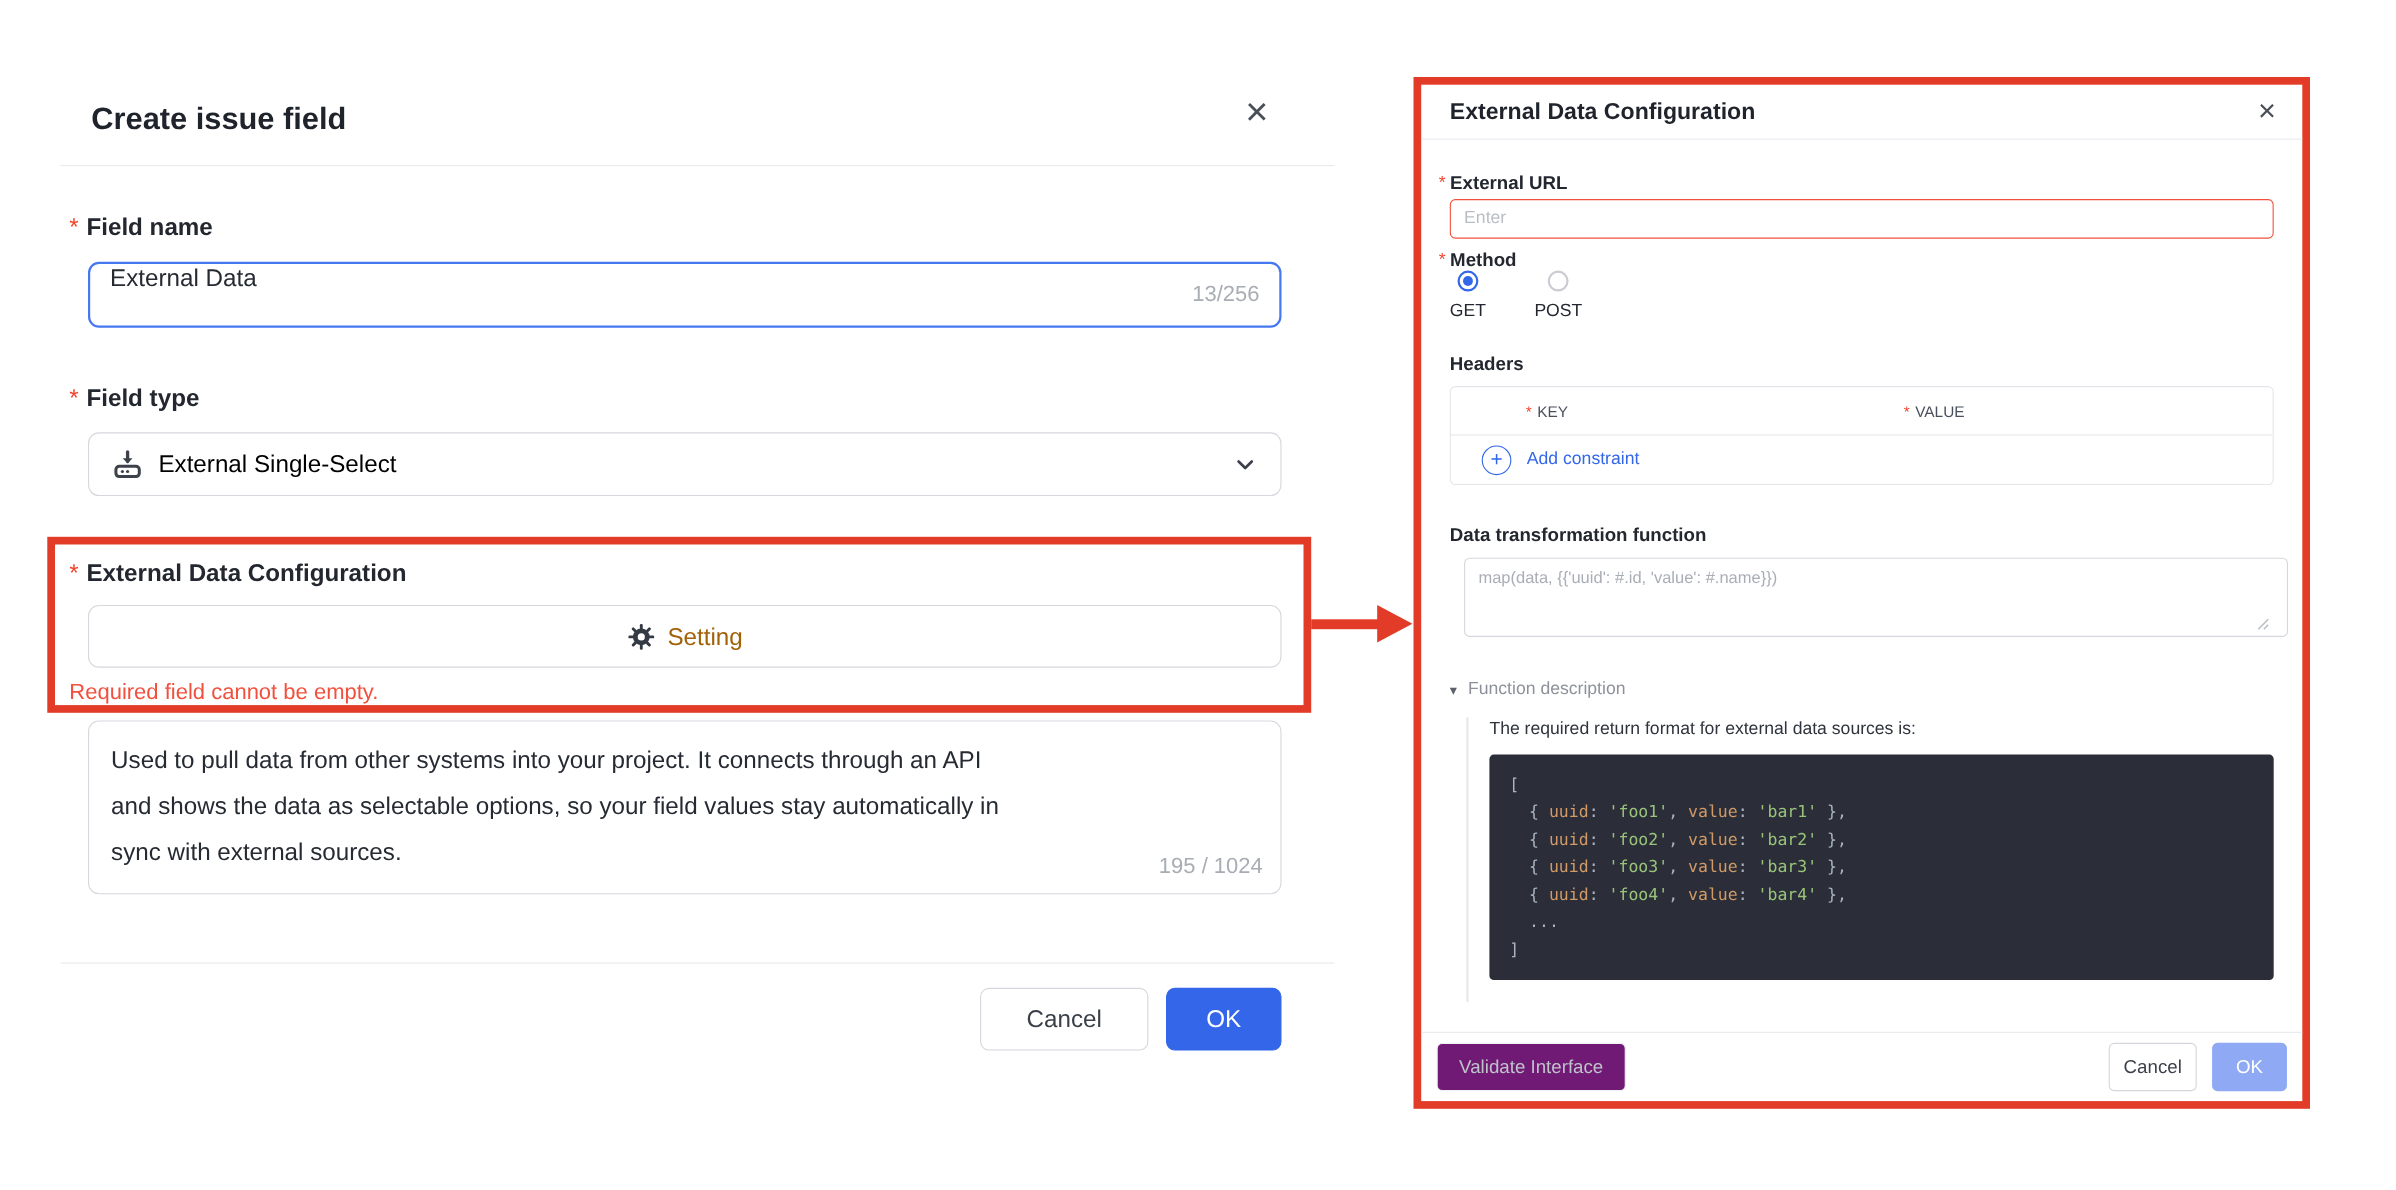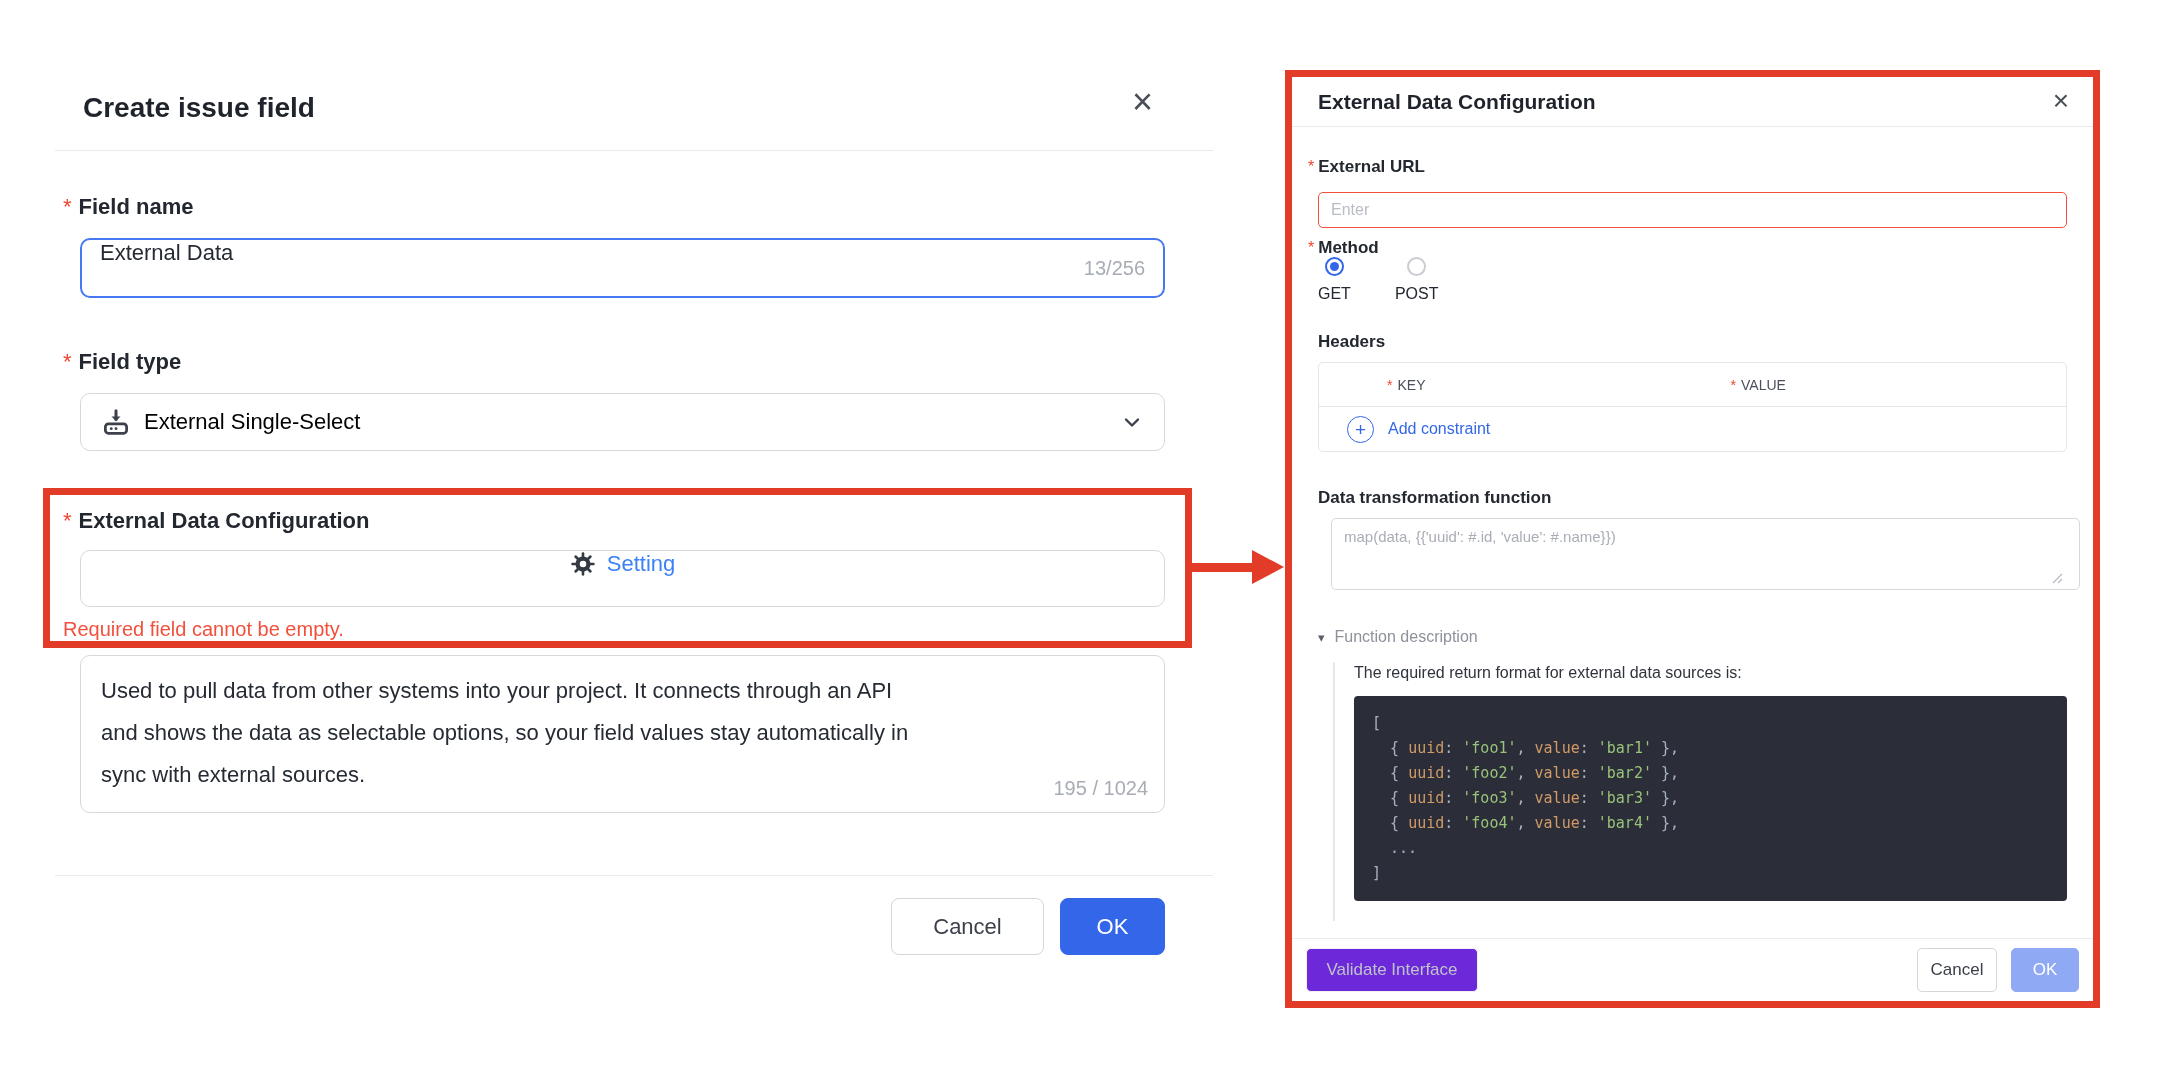--- a/index.html
+++ b/index.html
@@ -23,22 +23,22 @@
                     padding:0 120px 0 18px; font-family:"Liberation Sans",sans-serif; background:transparent; }
   .counter { position:absolute; right:18px; top:50%; transform:translateY(-50%);
              font-size:20px; color:#a8acb3; }
   .mt-type { margin-top:50px; }
   .ld-select { margin-top:18px; height:58px; border:1px solid #d6d8dd; border-radius:10px;
                display:flex; align-items:center; gap:13px; padding:0 20px; position:relative;
                font-size:22px; color:#000000; cursor:pointer; background:#fff; }
   .chev { position:absolute; right:20px; top:50%; transform:translateY(-50%); display:flex; }
   .mt-cfg { margin-top:56px; }
   .ld-setting { margin-top:16px; width:100%; height:57px; border:1px solid #d6d8dd;
-                border-radius:10px; background:#fff; display:flex; align-items:flex-start;
-                justify-content:center; gap:11px; font-size:22px; color:#3b82f6; cursor:pointer;
+                border-radius:10px; background:#fff; display:flex; align-items:center;
+                justify-content:center; gap:11px; font-size:22px; color:#a16207; cursor:pointer;
                 font-family:"Liberation Sans",sans-serif; }
   .ld-error { margin-top:10px; margin-left:-17px; font-size:20px; color:#f2503c; line-height:24px; }
   .mt-desc { margin-top:24px; font-weight:600; }
   .help { display:inline-flex; width:27px; height:27px; border:1.6px solid #9aa0a8; border-radius:50%;
           align-items:center; justify-content:center; font-size:16px; color:#7a8088;
           margin-left:10px; font-weight:400; cursor:pointer; }
   .ld-textarea { position:relative; margin-top:14px; min-height:142px; border:1px solid #d6d8dd;
                  border-radius:10px; padding:14px 20px 16px 20px; background:#fff; }
   .ta-text { font-size:22px; line-height:42px; color:#262b33; white-space:pre-wrap; }
   .ta-counter { top:auto; bottom:12px; right:16px; transform:none; }
@@ -61,21 +61,21 @@
   .rd { position:absolute; left:1285px; top:70px; width:815px; height:938px;
         border:7px solid #e23c28; background:#fff; display:flex; flex-direction:column; }
   .rd-header { position:relative; height:50px; border-bottom:1px solid #e9eaee;
                display:flex; align-items:center; padding:0 26px; }
   .rd-title { font-size:21px; font-weight:600; color:#1f232b; }
   .rd-close { position:absolute; right:24px; top:8px; font-size:28px; color:#4a4f57; cursor:pointer; }
   .rd-body { flex:1; padding:30px 26px 0 26px; overflow:hidden; }
   .rd-label { font-size:17px; font-weight:600; color:#23272f; line-height:20px;
               display:flex; align-items:center; }
   .rd-label .req { font-size:16px; margin-right:4px; margin-left:-10px; }
-  .rd-url-input { margin-top:15px; width:100%; height:36px; border:1px solid #f2503c;
+  .rd-url-input { margin-top:4px; width:100%; height:36px; border:1px solid #f2503c;
                   border-radius:5px; padding:0 12px; font-size:16px; color:#262b33; outline:none;
                   font-family:"Liberation Sans",sans-serif; }
   .rd-url-input::placeholder { color:#b9bdc4; }
   .rd-error { margin-top:6px; font-size:15px; color:#f2503c; line-height:18px; }
   .mt-method { margin-top:10px; }
   .radio-row { margin-top:12px; display:flex; gap:44px; align-items:center; height:20px; margin-bottom:42px; }
   .radio { display:flex; align-items:center; gap:9px; font-size:16px; color:#23272f; cursor:pointer;flex-direction:column; }
   .radio-dot { width:19px; height:19px; border-radius:50%; border:2px solid #caccd2; background:#fff;
                display:flex; align-items:center; justify-content:center; }
   .radio.sel .radio-dot { border-color:#3366e8; }
@@ -103,21 +103,21 @@
   .fn-caret { font-size:13px; color:#5c6069; }
   .fn-block { margin-left:15px; border-left:2px solid #e6e8ec; padding:2px 0 20px 19px; }
   .fn-intro { font-size:16px; color:#2f333c; margin-bottom:14px; }
   .code { background:#2b2e39; border-radius:4px; padding:15px 18px;
           font-family:"DejaVu Sans Mono", monospace; font-size:15px; line-height:25px; }
   .tok-p { color:#a9b2c0; } .tok-k { color:#d19a66; } .tok-s { color:#98c379; }
   .rd-footer { height:63px; border-top:1px solid #e9eaee; display:flex; align-items:center;
                justify-content:space-between; padding:0 14px; }
   .rbtn { height:44px; border-radius:5px; font-size:17px; cursor:pointer;
           font-family:"Liberation Sans",sans-serif; }
-  .rbtn-validate { width:172px; background:#6d28d9; border:1px solid #f1f2f4; color:#bfc3ca; cursor:default; }
+  .rbtn-validate { width:172px; background:#701a75; border:1px solid #f1f2f4; color:#bfc3ca; cursor:default; }
   .rd-footer-right { display:flex; gap:14px; }
   .rbtn-cancel { width:80px; background:#fff; border:1px solid #d4d6db; color:#3a3f48; }
   .rbtn-ok { width:68px; background:#8fa9f4; border:1px solid #8fa9f4; color:#fff; cursor:default; }
 </style>
 </head>
 <body>
 
 <div class="ld">
   <div class="ld-header">
     <div class="ld-title">Create issue field</div>

